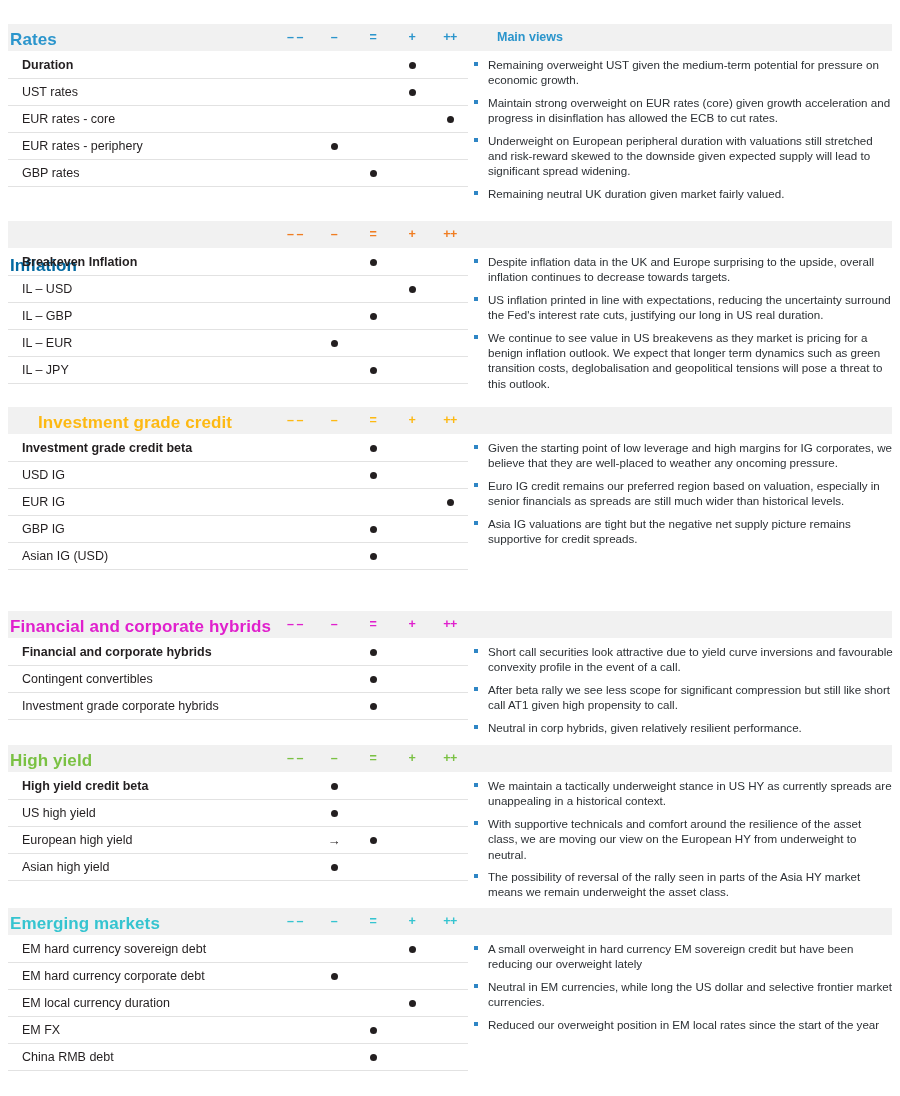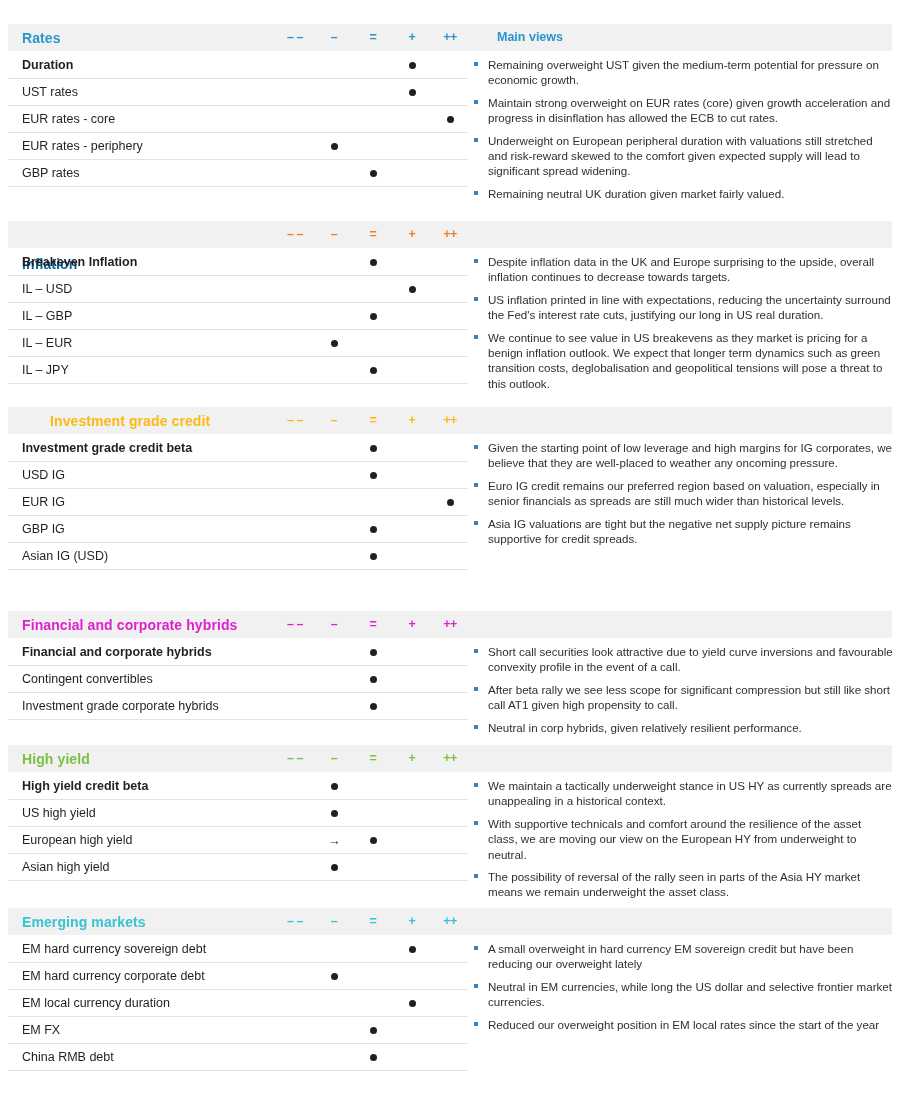--- a/index.html
+++ b/index.html
@@ -31,23 +31,23 @@
   .sec-head {
     position: relative;
     height: 27px;
     background: #f1f1f1;
     margin: 0 8px 0 8px;
     width: 884px;
     box-sizing: border-box;
   }
   .sec-title {
     position: absolute;
-    left: 14px;
+    left: 2px;
     top: 6px;
-    font-size: 14px;
+    font-size: 17px;
     font-weight: bold;
     letter-spacing: 0.1px;
     white-space: nowrap;
   }
   .scale-cell {
     position: absolute;
     top: 6px;
     width: 34px;
     text-align: center;
     font-size: 12.5px;
@@ -179,21 +179,21 @@
         <div class="row">
           <div class="row-label">GBP rates</div>
           <div class="mark" style="left: 348px;">
             <span class="dot" style="background: rgb(35, 31, 32);"></span>
           </div>
         </div>
       </div>
       <div class="views" style="top: 33px;">
         <div class="view-item"><span class="sq" style="background: rgb(47, 134, 197);"></span><span>Remaining overweight UST given the medium-term potential for pressure on economic growth.</span></div>
         <div class="view-item"><span class="sq" style="background: rgb(47, 134, 197);"></span><span>Maintain strong overweight on EUR rates (core) given growth acceleration and progress in disinflation has allowed the ECB to cut rates.</span></div>
-        <div class="view-item"><span class="sq" style="background: rgb(47, 134, 197);"></span><span>Underweight on European peripheral duration with valuations still stretched and risk-reward skewed to the comfort given expected supply will lead to significant spread widening.</span></div>
+        <div class="view-item"><span class="sq" style="background: rgb(47, 134, 197);"></span><span>Underweight on European peripheral duration with valuations still stretched and risk-reward skewed to the downside given expected supply will lead to significant spread widening.</span></div>
         <div class="view-item"><span class="sq" style="background: rgb(47, 134, 197);"></span><span>Remaining neutral UK duration given market fairly valued.</span></div>
       </div>
     </div>
     <div class="section" style="position: absolute; top: 221px; left: 0px;">
       <div class="sec-head">
         <div class="sec-title" style="color: #0369a1; margin-top: 29px;">Inflation</div>
         <div class="scale-cell" style="color: rgb(240, 125, 34); left: 270px;">– –</div>
         <div class="scale-cell" style="color: rgb(240, 125, 34); left: 309px;">–</div>
         <div class="scale-cell" style="color: rgb(240, 125, 34); left: 348px;">=</div>
         <div class="scale-cell" style="color: rgb(240, 125, 34); left: 387px;">+</div>

